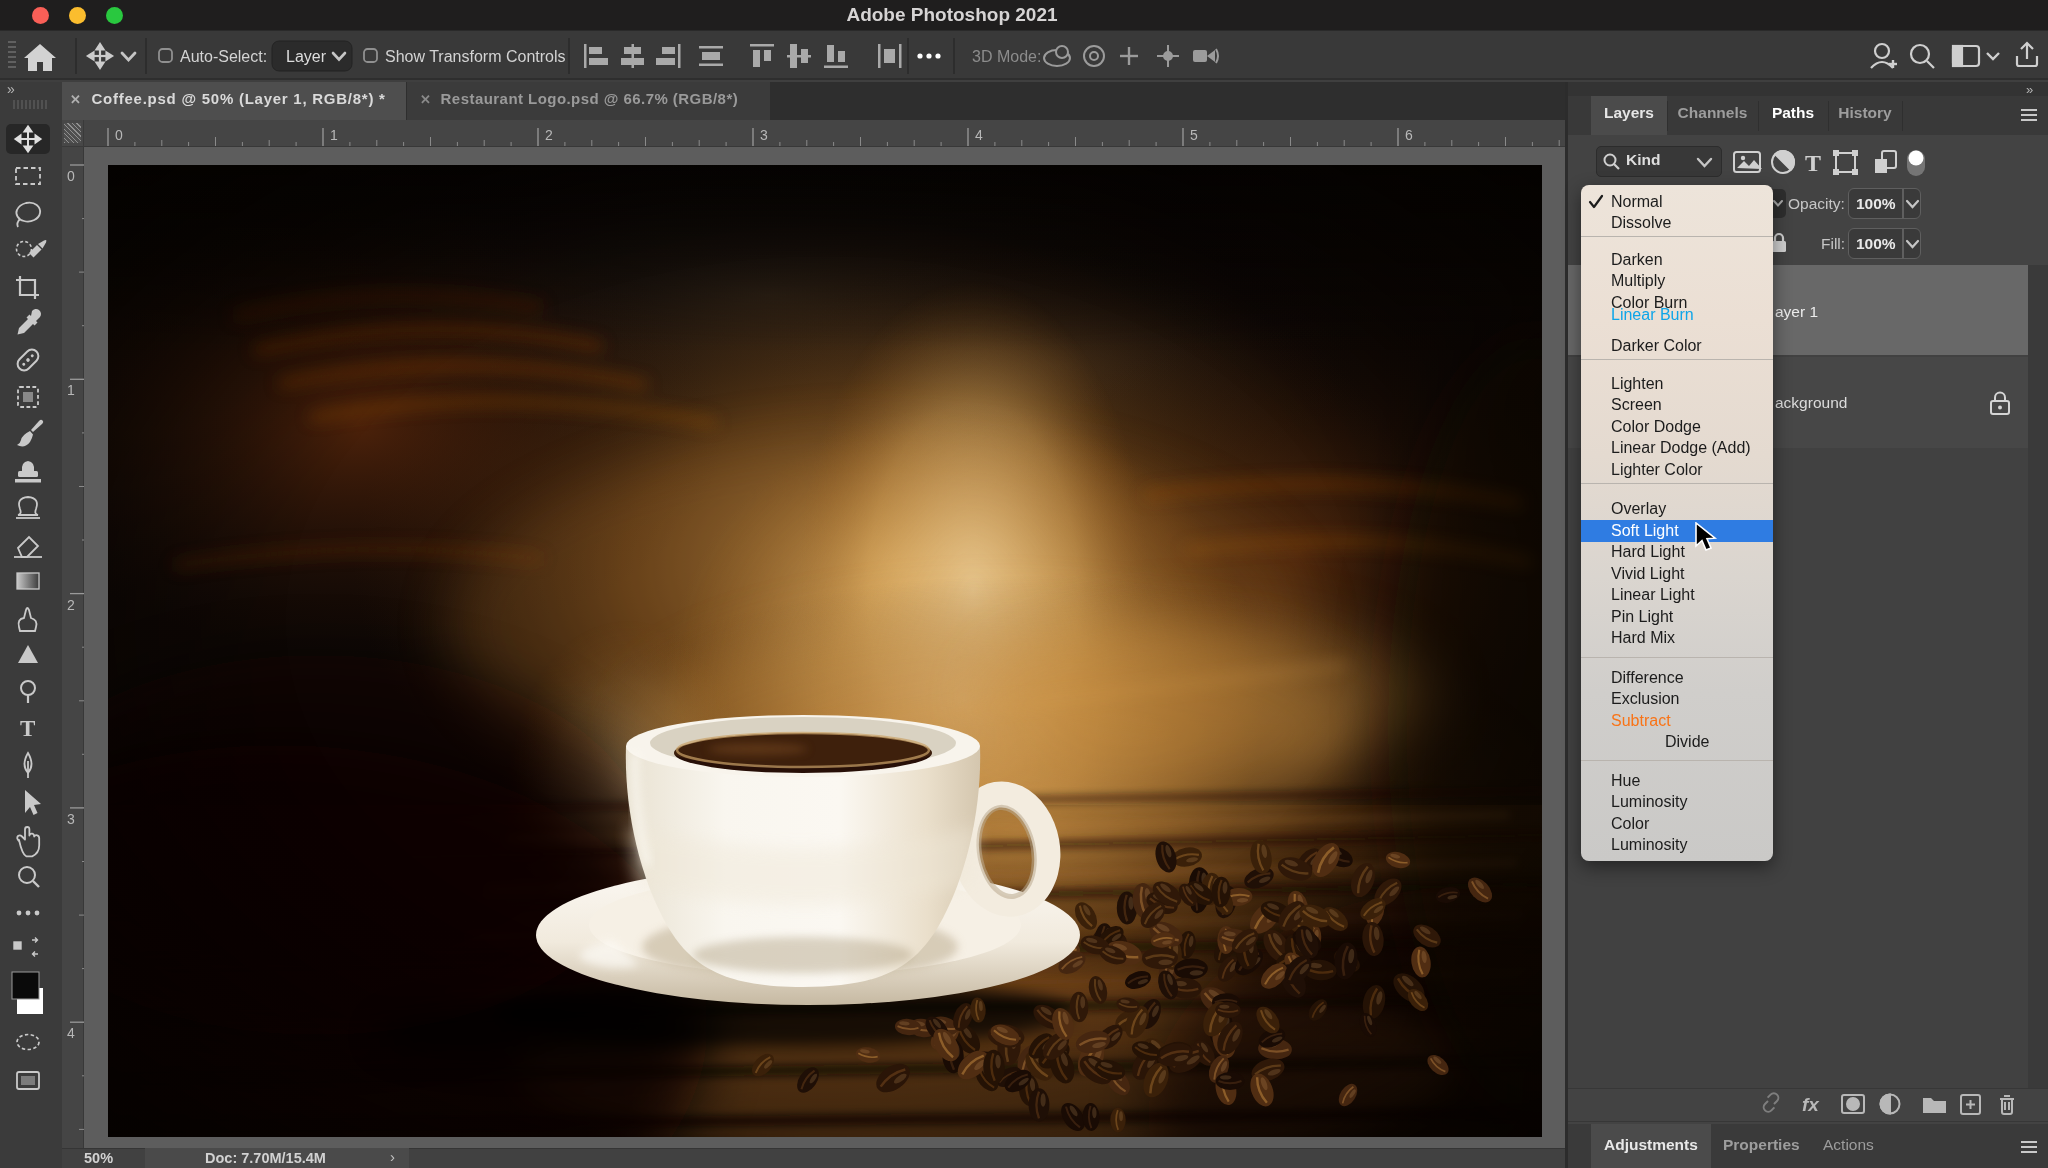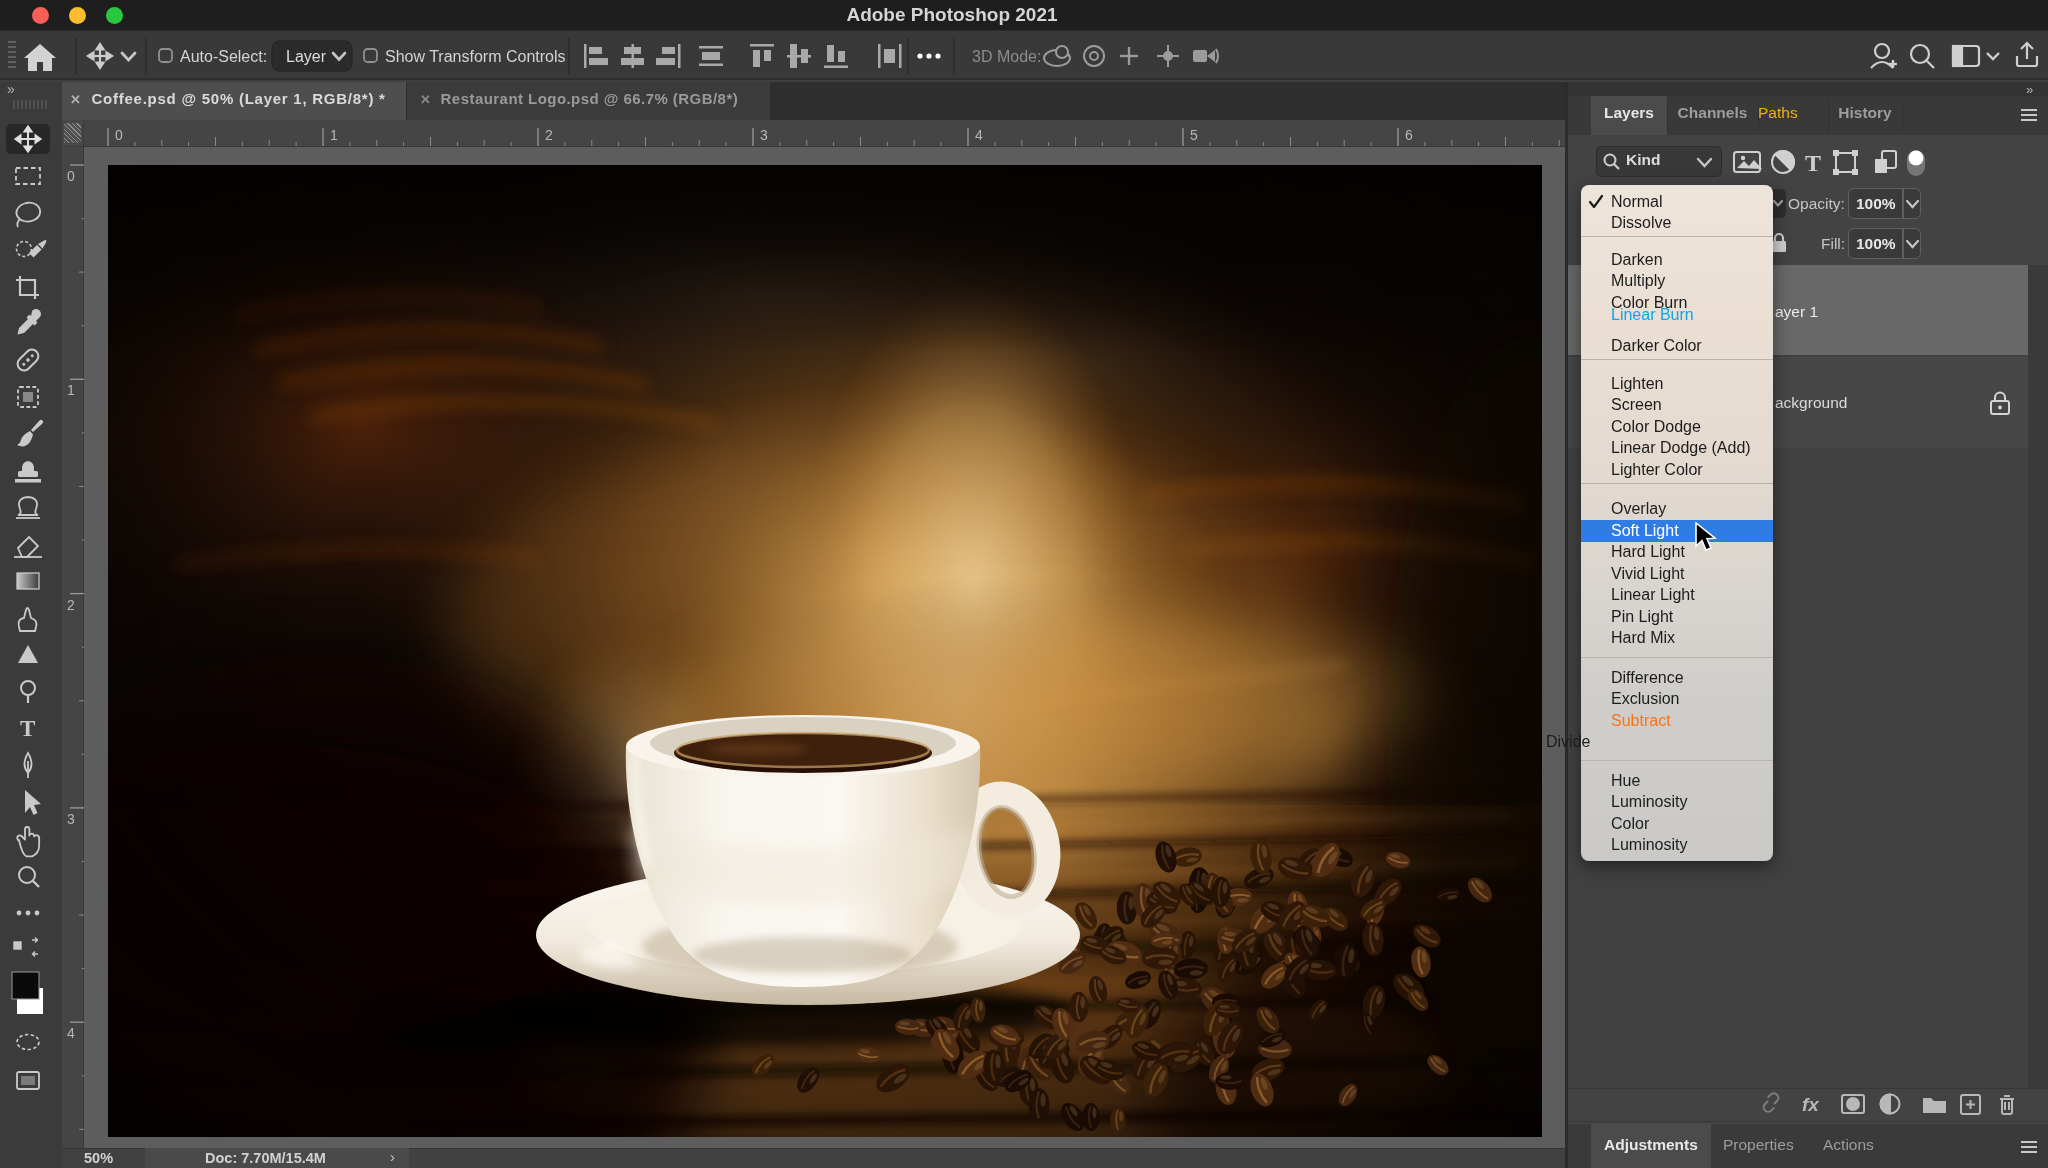--- a/index.html
+++ b/index.html
@@ -1310,21 +1310,21 @@
 </svg>
 <div class="abs" style="left:1565px;top:82px;width:3px;height:1086px;background:#2c2c2c"></div>
 <div class="abs" style="left:1568px;top:82px;width:480px;height:1086px;background:#434343"></div>
 <div class="abs" style="left:1568px;top:82px;width:480px;height:14px;background:#333333"></div>
 <div class="abs" style="left:2026px;top:82px;color:#b5b5b5;font-size:13px">»</div>
 
 <div class="abs" style="left:1568px;top:96px;width:480px;height:39px;background:#393939"></div>
 <div class="abs" style="left:1591px;top:96px;width:76px;height:39px;background:#4b4b4b"></div>
 <div class="abs" style="left:1591px;top:104px;width:76px;text-align:center;font-size:15.5px;font-weight:700;color:#e6e6e6">Layers</div>
 <div class="abs" style="left:1667px;top:104px;width:91px;text-align:center;font-size:15.5px;font-weight:700;color:#9d9d9d">Channels</div>
-<div class="abs" style="left:1758px;top:104px;width:70px;font-size:15.5px;font-weight:400;color:#eab308">Paths</div>
+<div class="abs" style="left:1758px;top:104px;width:70px;text-align:center;font-size:15.5px;font-weight:700;color:#ffffff">Paths</div>
 <div class="abs" style="left:1828px;top:104px;width:74px;text-align:center;font-size:15.5px;font-weight:700;color:#9d9d9d">History</div>
 <div class="abs" style="left:1667px;top:101px;width:1px;height:30px;background:#2f2f2f"></div>
 <div class="abs" style="left:1758px;top:101px;width:1px;height:30px;background:#2f2f2f"></div>
 <div class="abs" style="left:1828px;top:101px;width:1px;height:30px;background:#2f2f2f"></div>
 <div class="abs" style="left:1902px;top:101px;width:1px;height:30px;background:#2f2f2f"></div>
 <svg class="abs" style="left:2018px;top:106px" width="22" height="20">
     <g stroke="#c9c9c9" stroke-width="2">
       <line x1="3" y1="4" x2="19" y2="4"></line>
       <line x1="3" y1="9" x2="19" y2="9"></line>
       <line x1="3" y1="14" x2="19" y2="14"></line>
@@ -1414,21 +1414,21 @@
   <rect x="201" y="3" width="19" height="19" rx="2"></rect>
       <line x1="210.5" y1="8" x2="210.5" y2="17"></line>
       <line x1="206" y1="12.5" x2="215" y2="12.5"></line>
   <path d="M240 7 h14 M242 7 v13 a2 2 0 0 0 2 2 h6 a2 2 0 0 0 2 -2 v-13 M244 4 h6 M245 10 v8 M249 10 v8"></path>
  </g>
 </svg>
 
 <div class="abs" style="left:1568px;top:1124px;width:480px;height:44px;background:#3a3a3a"></div>
 <div class="abs" style="left:1591px;top:1124px;width:120px;height:44px;background:#4b4b4b"></div>
 <div class="abs" style="left:1604px;top:1136px;font-size:15.5px;font-weight:700;color:#e8e8e8">Adjustments</div>
-<div class="abs" style="left:1723px;top:1136px;font-size:15.5px;font-weight:400;color:#9d9d9d">Properties</div>
+<div class="abs" style="left:1723px;top:1136px;font-size:15.5px;font-weight:700;color:#9d9d9d">Properties</div>
 <div class="abs" style="left:1823px;top:1136px;font-size:15.5px;font-weight:400;color:#9d9d9d">Actions</div>
 <svg class="abs" style="left:2018px;top:1139px" width="22" height="18">
     <g stroke="#c9c9c9" stroke-width="2">
       <line x1="3" y1="3" x2="19" y2="3"></line>
       <line x1="3" y1="8" x2="19" y2="8"></line>
       <line x1="3" y1="13" x2="19" y2="13"></line>
     </g>
   </svg>
 <div class="abs" style="left:1581px;top:185px;width:192px;height:676px;background:linear-gradient(180deg,#ede4da 0%,#ebdfd4 20%,#e4dad0 40%,#dad5cf 58%,#d0cecb 75%,#cac9c7 100%);border-radius:8px;box-shadow:0 6px 18px rgba(0,0,0,0.45);z-index:40"></div>
 <div class="abs" style="left:1611px;top:192.5px;font-size:16px;color:#1c1c1c;z-index:42;white-space:nowrap">Normal</div>
@@ -1454,20 +1454,20 @@
 <div class="abs" style="left:1611px;top:521.5px;font-size:16px;color:#ffffff;z-index:42;white-space:nowrap">Soft Light</div>
 <div class="abs" style="left:1611px;top:543.0px;font-size:16px;color:#1c1c1c;z-index:42;white-space:nowrap">Hard Light</div>
 <div class="abs" style="left:1611px;top:564.5px;font-size:16px;color:#1c1c1c;z-index:42;white-space:nowrap">Vivid Light</div>
 <div class="abs" style="left:1611px;top:586.0px;font-size:16px;color:#1c1c1c;z-index:42;white-space:nowrap">Linear Light</div>
 <div class="abs" style="left:1611px;top:607.5px;font-size:16px;color:#1c1c1c;z-index:42;white-space:nowrap">Pin Light</div>
 <div class="abs" style="left:1611px;top:629.0px;font-size:16px;color:#1c1c1c;z-index:42;white-space:nowrap">Hard Mix</div>
 <div class="abs" style="left:1581px;top:657px;width:192px;height:1px;background:#b9b4ae;z-index:41"></div>
 <div class="abs" style="left:1611px;top:668.5px;font-size:16px;color:#1c1c1c;z-index:42;white-space:nowrap">Difference</div>
 <div class="abs" style="left:1611px;top:690.0px;font-size:16px;color:#1c1c1c;z-index:42;white-space:nowrap">Exclusion</div>
 <div class="abs" style="left:1611px;top:711.5px;font-size:16px;color:#f97316;z-index:42;white-space:nowrap">Subtract</div>
-<div class="abs" style="left:1546px;top:733.0px;font-size:16px;color:#1c1c1c;z-index:42;white-space:nowrap">Divide</div>
+<div class="abs" style="left:1665px;top:733.0px;font-size:16px;color:#1c1c1c;z-index:42;white-space:nowrap">Divide</div>
 <div class="abs" style="left:1581px;top:760px;width:192px;height:1px;background:#b9b4ae;z-index:41"></div>
 <div class="abs" style="left:1611px;top:771.5px;font-size:16px;color:#1c1c1c;z-index:42;white-space:nowrap">Hue</div>
 <div class="abs" style="left:1611px;top:793.0px;font-size:16px;color:#1c1c1c;z-index:42;white-space:nowrap">Luminosity</div>
 <div class="abs" style="left:1611px;top:814.5px;font-size:16px;color:#1c1c1c;z-index:42;white-space:nowrap">Color</div>
 <div class="abs" style="left:1611px;top:836.0px;font-size:16px;color:#1c1c1c;z-index:42;white-space:nowrap">Luminosity</div>
 <svg class="abs" style="left:1694px;top:522px;z-index:60" width="26" height="34" viewBox="0 0 26 34">
     <path d="M2 1 L2 24 L8 18.5 L12 28 L17 26 L13 16.8 L21 16.2 Z" fill="#000000" stroke="#ffffff" stroke-width="1.6"></path>
   </svg>
 </body></html>

